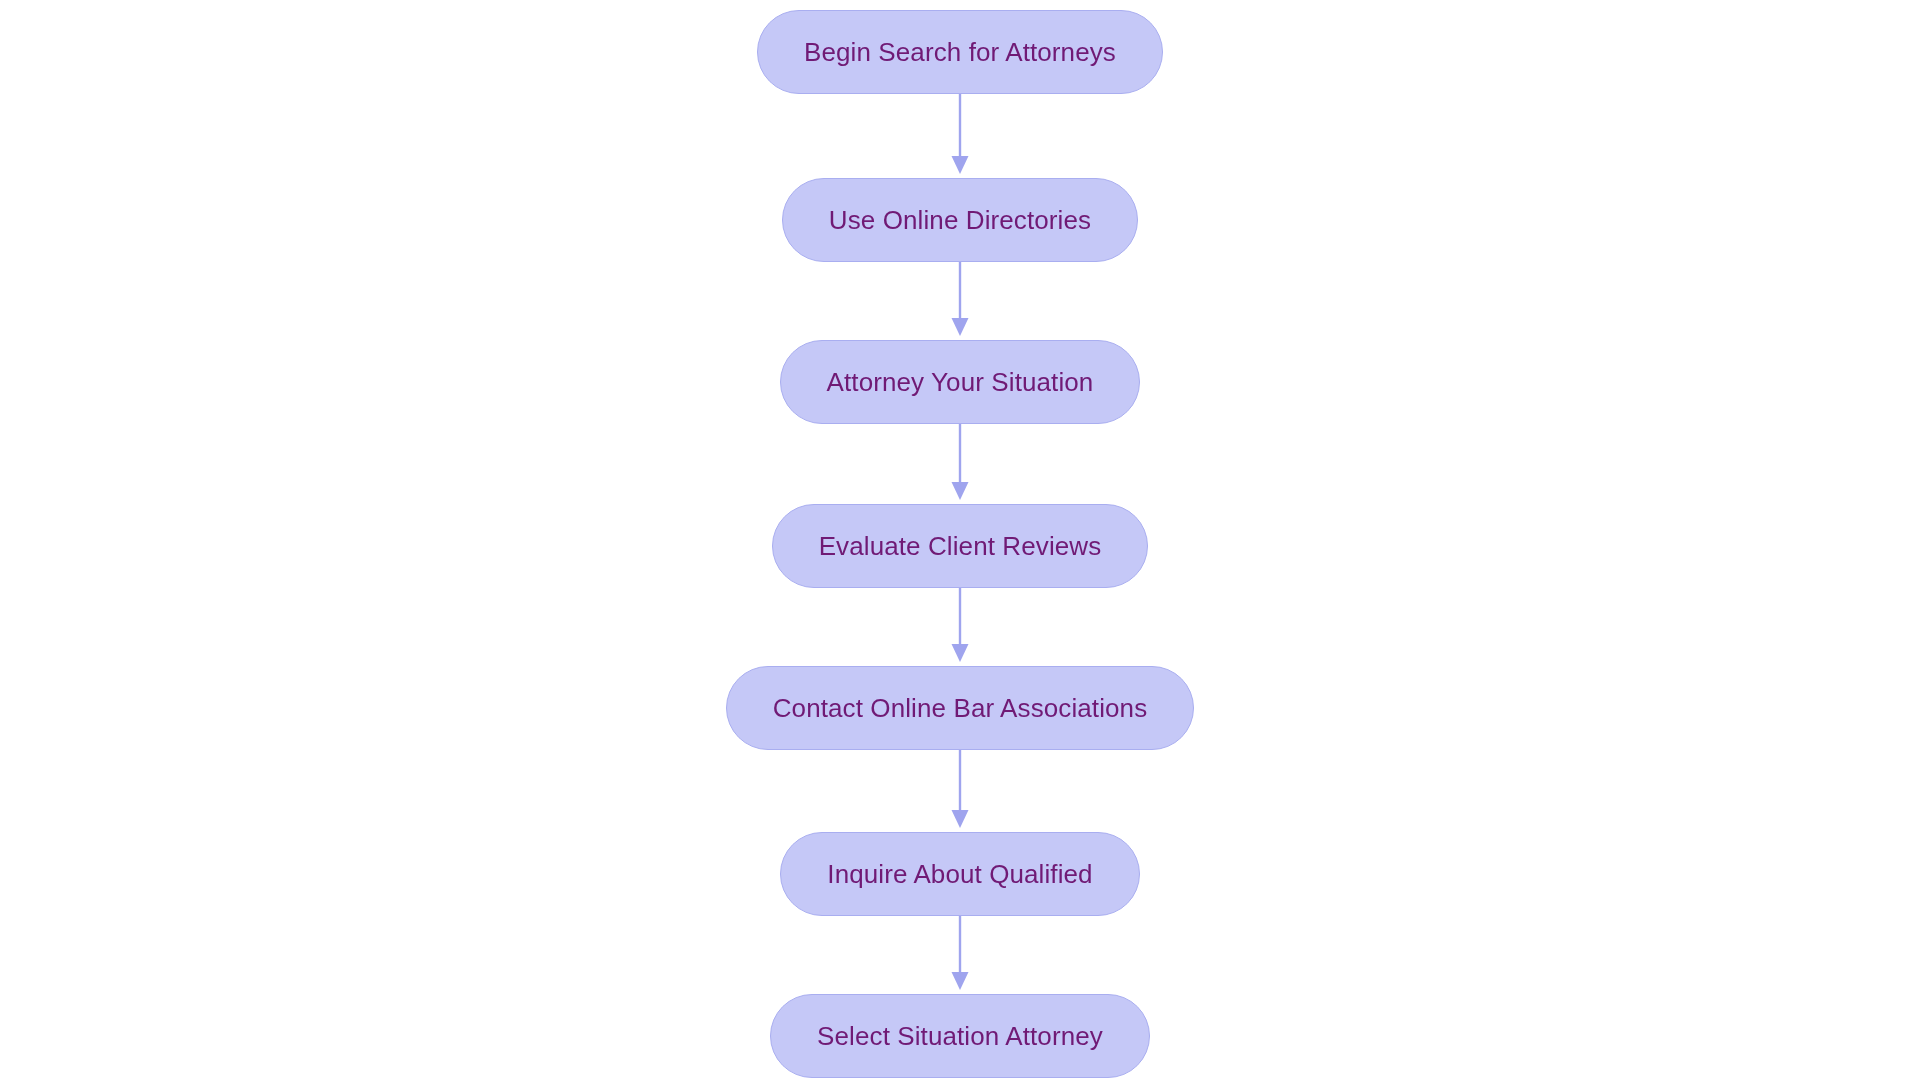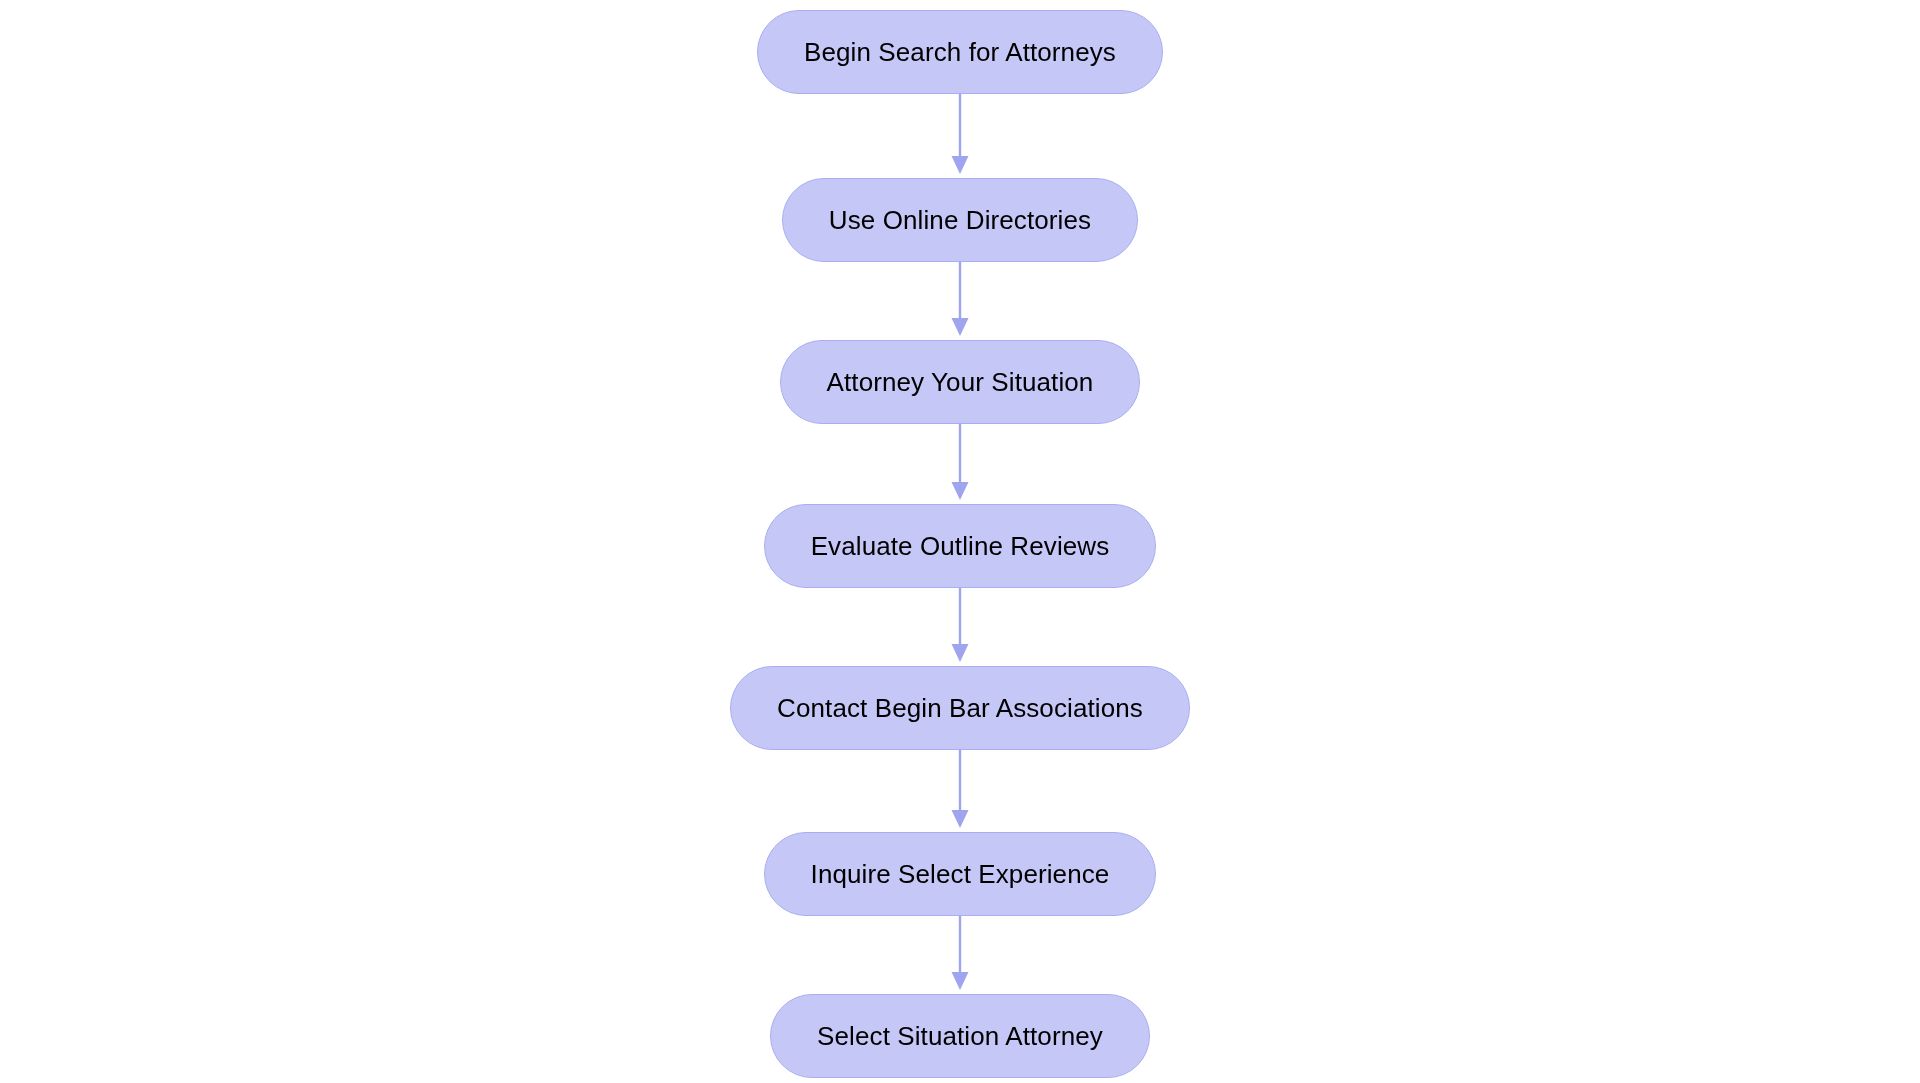--- a/index.html
+++ b/index.html
@@ -44,21 +44,21 @@
     border: 1.3px solid #a9aef0;
     padding: 0 46px;
     white-space: nowrap;
     flex: 0 0 auto;
   }
 
   .flow-node-label {
     font-family: "Liberation Sans", sans-serif;
     font-size: 26px;
     font-weight: 400;
-    color: #000000;
+    color: #701a75;
     letter-spacing: 0.1px;
     line-height: 1;
     white-space: nowrap;
   }
 
   .flow-connector {
     flex: 0 0 auto;
     width: 30px;
     display: flex;
     align-items: center;
@@ -119,43 +119,43 @@
     </div>
 
     <div class="flow-connector gap-3">
       <svg width="30" height="80" viewBox="0 0 30 80" xmlns="http://www.w3.org/2000/svg">
         <line x1="15" y1="0" x2="15" y2="62" stroke="#9fa4ee" stroke-width="2.4"></line>
         <polygon points="15,76 6.5,58 23.5,58" fill="#9fa4ee"></polygon>
       </svg>
     </div>
 
     <div class="flow-node">
-      <span class="flow-node-label">Evaluate Outline Reviews</span>
+      <span class="flow-node-label">Evaluate Client Reviews</span>
     </div>
 
     <div class="flow-connector gap-4">
       <svg width="30" height="78" viewBox="0 0 30 78" xmlns="http://www.w3.org/2000/svg">
         <line x1="15" y1="0" x2="15" y2="60" stroke="#9fa4ee" stroke-width="2.4"></line>
         <polygon points="15,74 6.5,56 23.5,56" fill="#9fa4ee"></polygon>
       </svg>
     </div>
 
     <div class="flow-node">
-      <span class="flow-node-label">Contact Begin Bar Associations</span>
+      <span class="flow-node-label">Contact Online Bar Associations</span>
     </div>
 
     <div class="flow-connector gap-5">
       <svg width="30" height="82" viewBox="0 0 30 82" xmlns="http://www.w3.org/2000/svg">
         <line x1="15" y1="0" x2="15" y2="64" stroke="#9fa4ee" stroke-width="2.4"></line>
         <polygon points="15,78 6.5,60 23.5,60" fill="#9fa4ee"></polygon>
       </svg>
     </div>
 
     <div class="flow-node">
-      <span class="flow-node-label">Inquire Select Experience</span>
+      <span class="flow-node-label">Inquire About Qualified</span>
     </div>
 
     <div class="flow-connector gap-6">
       <svg width="30" height="78" viewBox="0 0 30 78" xmlns="http://www.w3.org/2000/svg">
         <line x1="15" y1="0" x2="15" y2="60" stroke="#9fa4ee" stroke-width="2.4"></line>
         <polygon points="15,74 6.5,56 23.5,56" fill="#9fa4ee"></polygon>
       </svg>
     </div>
 
     <div class="flow-node">

